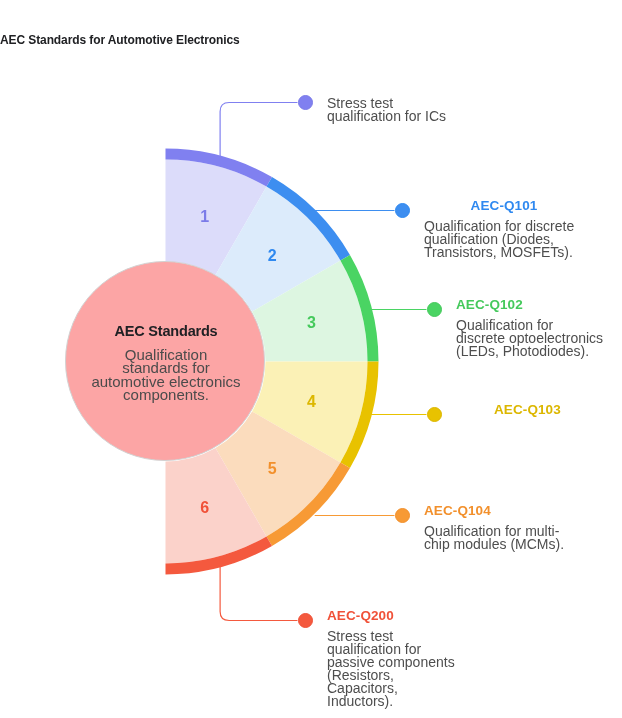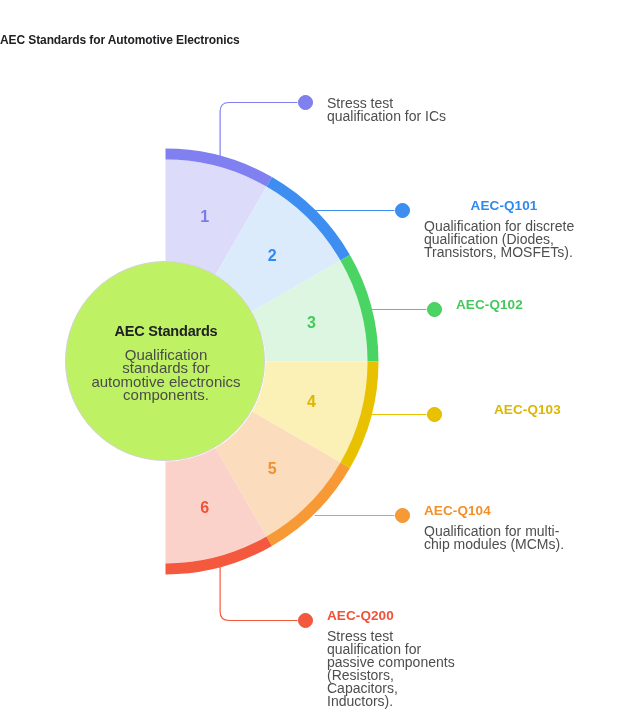--- a/index.html
+++ b/index.html
@@ -39,21 +39,21 @@
 
   
   #hub {
     position: absolute;
     left: 65px;
     top: 261px;
     width: 200px;
     height: 200px;
     border: 1px solid #d2d2d2;
     border-radius: 50%;
-    background: #bef264;
+    background: #fca5a5;
     box-sizing: border-box;
   }
   #hub-inner {
     position: absolute;
     left: 0;
     top: 0;
     width: 200px;
     height: 200px;
     display: flex;
     flex-direction: column;
@@ -178,20 +178,21 @@
       <span class="legend-dot" style="background: rgb(61, 142, 240); border: 1.5px solid rgb(47, 137, 240);"></span>
       <div class="legend-text" style="width: 160px;">
         <div class="legend-label" style="color: rgb(47, 137, 240); text-align: center;">AEC-Q101</div>
         <div class="legend-desc">Qualification for discrete qualification (Diodes, Transistors, MOSFETs).</div>
       </div>
     </div>
     <div class="legend-item" style="left: 427px; top: 302px;">
       <span class="legend-dot" style="background: rgb(74, 212, 99); border: 1.5px solid rgb(69, 201, 92);"></span>
       <div class="legend-text" style="width: 150px;">
         <div class="legend-label" style="color: rgb(69, 201, 92);">AEC-Q102</div>
+        <div class="legend-desc">Qualification for discrete optoelectronics (LEDs, Photodiodes).</div>
       </div>
     </div>
     <div class="legend-item" style="left: 427px; top: 407px;">
       <span class="legend-dot" style="background: rgb(232, 194, 0); border: 1.5px solid rgb(220, 183, 0);"></span>
       <div class="legend-text" style="width: 165px; margin-left: 38px;">
         <div class="legend-label" style="color: rgb(220, 183, 0);">AEC-Q103</div>
       </div>
     </div>
     <div class="legend-item" style="left: 395px; top: 508px;">
       <span class="legend-dot" style="background: rgb(247, 154, 53); border: 1.5px solid rgb(242, 144, 44);"></span>

